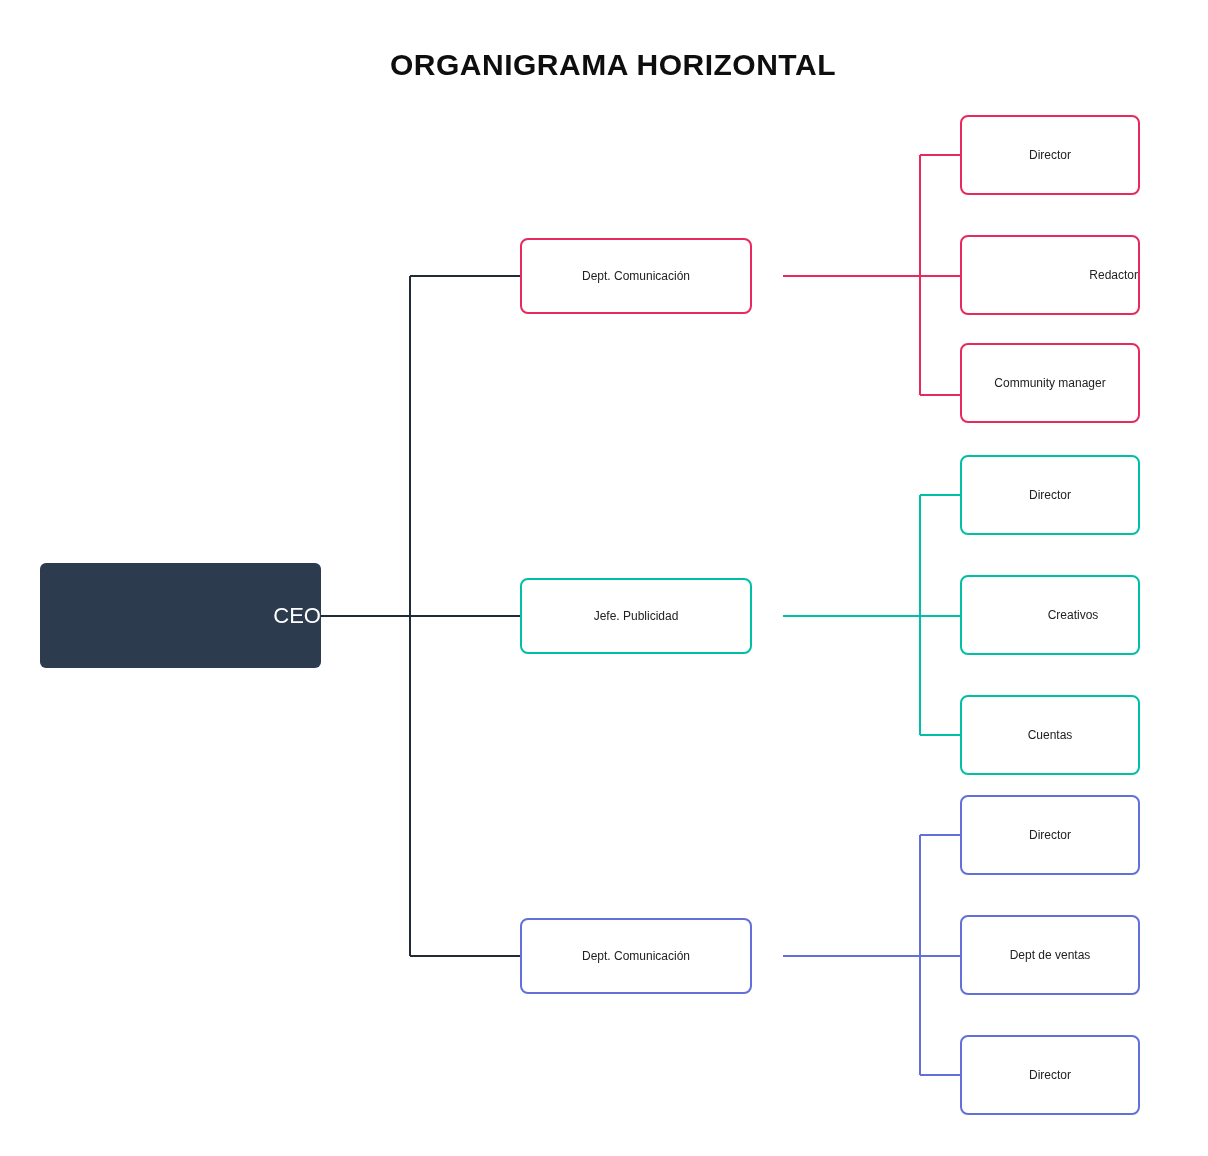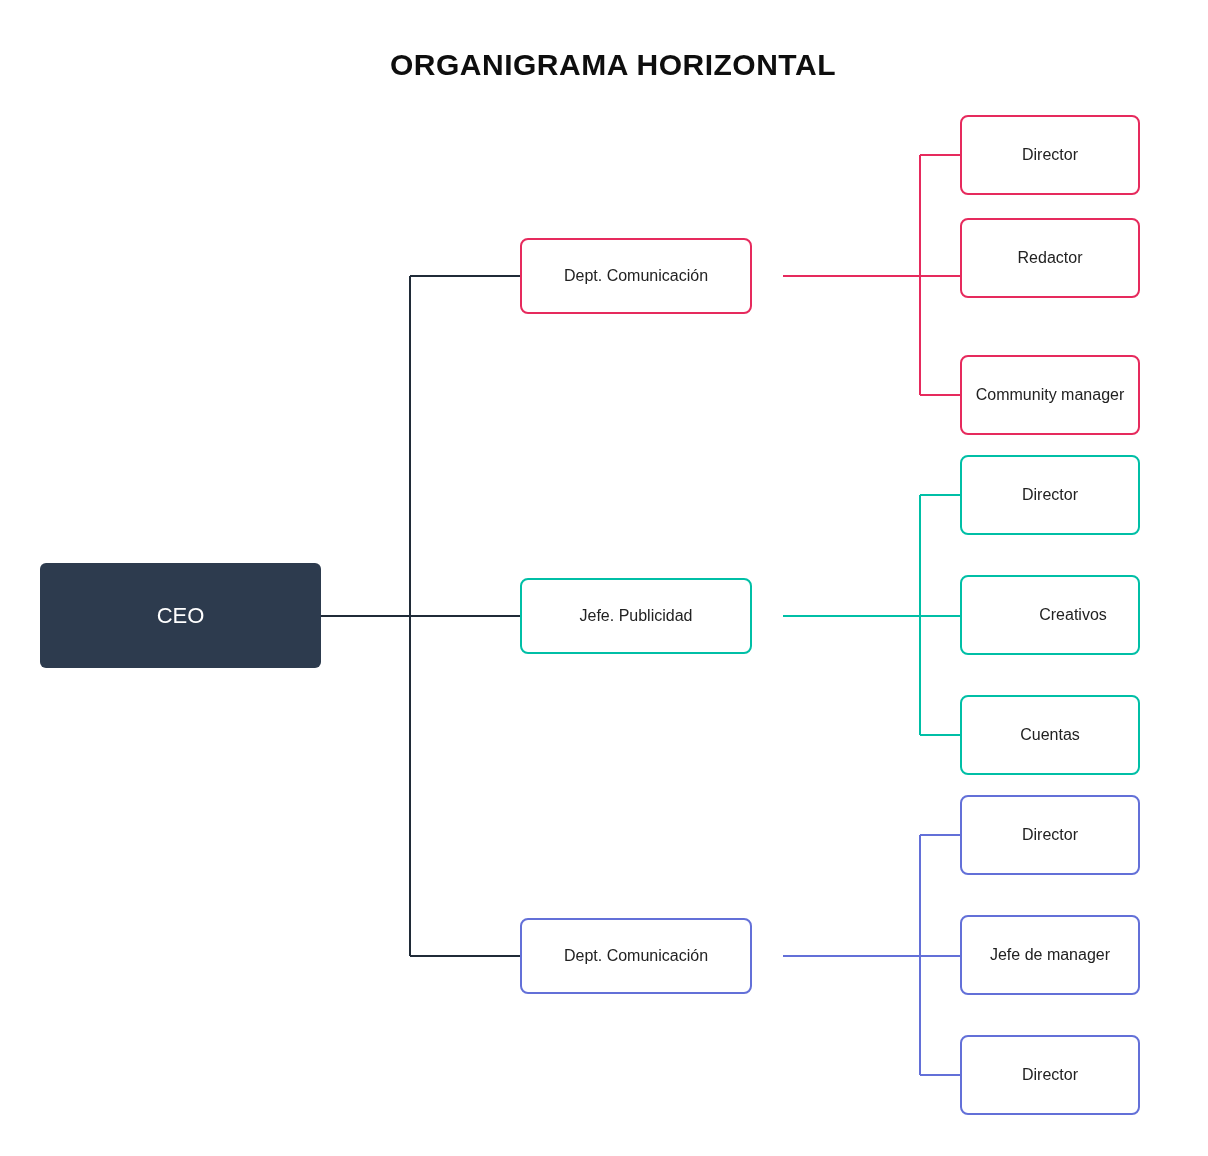--- a/index.html
+++ b/index.html
@@ -27,40 +27,41 @@
     pointer-events: none;
   }
   .node {
     position: absolute;
     display: flex;
     align-items: center;
     justify-content: center;
     background: #ffffff;
     border: 2px solid #999999;
     border-radius: 8px;
-    font-size: 16px;
+    font-size: 12px;
     color: #222222;
     text-align: center;
     box-sizing: border-box;
   }
   .root-node {
     left: 40px; top: 563px;
     width: 281px; height: 105px;
     border: none;
     border-radius: 6px;
     font-size: 22px;
+    justify-content: flex-end;
   }
   .dept-node { left: 520px; width: 232px; height: 76px; }
   .dept-0 { top: 238px; }
   .dept-1 { top: 578px; }
   .dept-2 { top: 918px; }
   .child-node { left: 960px; width: 180px; height: 80px; }
   .c-0-0 { top: 115px; }
-  .c-0-1 { top: 218px; }
-  .c-0-2 { top: 355px; justify-content: center; }
+  .c-0-1 { top: 235px; justify-content: flex-end; }
+  .c-0-2 { top: 343px; justify-content: center; }
   .c-1-0 { top: 455px; }
   .c-1-1 { top: 575px; padding-left: 46px; }
   .c-1-2 { top: 695px; }
   .c-2-0 { top: 795px; }
   .c-2-1 { top: 915px; }
   .c-2-2 { top: 1035px; }
 </style>
 </head>
 <body>
 
@@ -106,19 +107,19 @@
     <span>Creativos</span>
   </div>
   <div class="node child-node c-1-2" style="border-color: rgb(0, 191, 166);">
     <span>Cuentas</span>
   </div>
 
   <div class="node child-node c-2-0" style="border-color: rgb(99, 112, 216);">
     <span>Director</span>
   </div>
   <div class="node child-node c-2-1" style="border-color: rgb(99, 112, 216);">
-    <span>Jefe de manager</span>
+    <span>Dept de ventas</span>
   </div>
   <div class="node child-node c-2-2" style="border-color: rgb(99, 112, 216);">
     <span>Director</span>
   </div>
 
 </div>
 
 </body></html>

